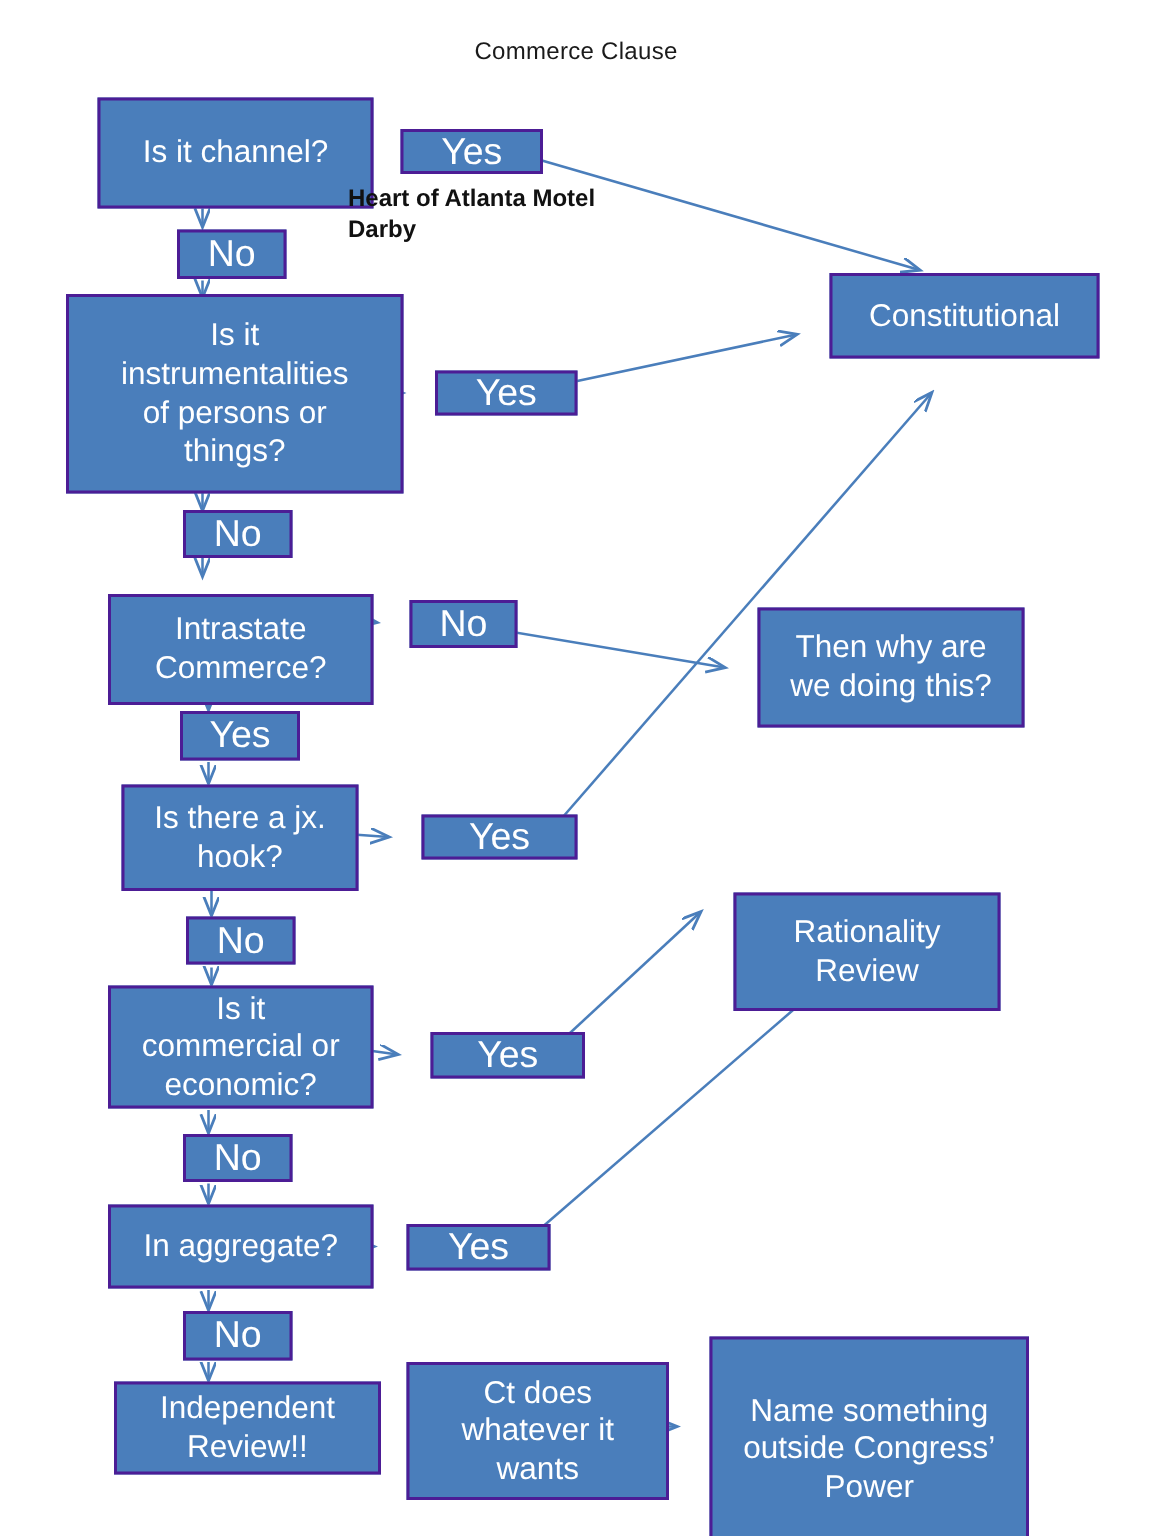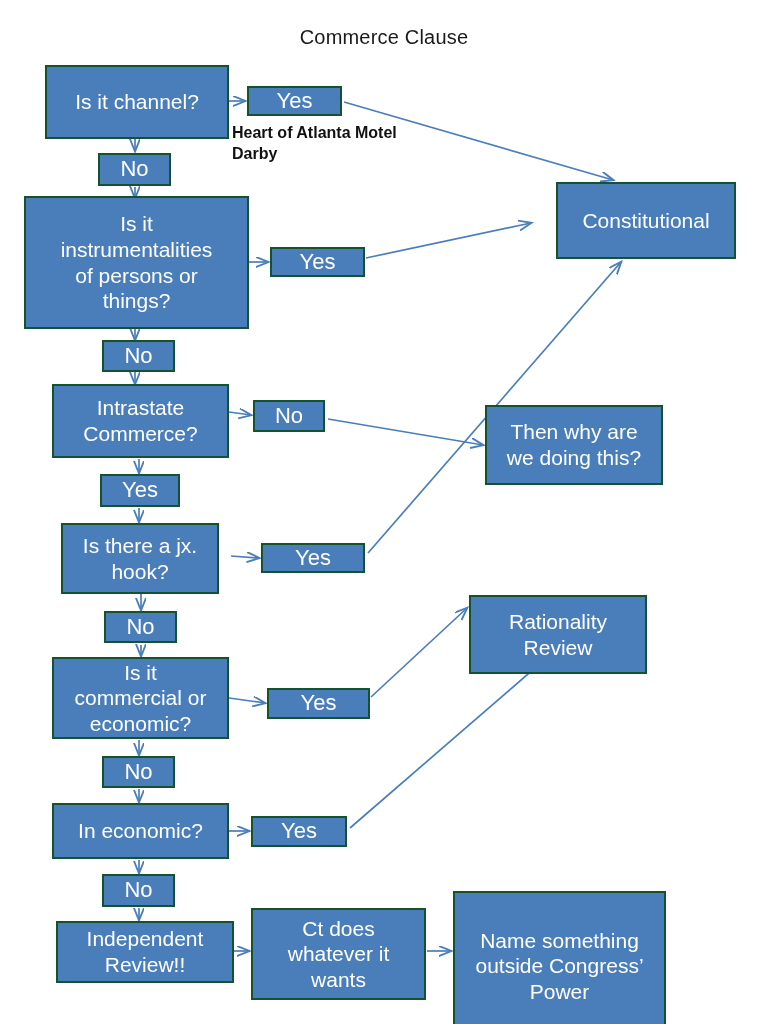--- a/index.html
+++ b/index.html
@@ -22,40 +22,41 @@
     width: 768px;
     height: 1024px;
     pointer-events: none;
   }
   .title {
     position: absolute;
     left: 0;
     top: 26px;
     width: 768px;
     text-align: center;
-    font-size: 20px;
+    font-size: 16px;
     color: #1a1a1a;
     letter-spacing: 0.2px;
   }
   .node {
     position: absolute;
     box-sizing: border-box;
     background: #4a7ebb;
-    border: 2px solid #14532d;
+    border: 2px solid #4c1d95;
     color: #ffffff;
     display: flex;
     align-items: center;
     justify-content: center;
     text-align: center;
     line-height: 1.22;
     padding: 2px 4px;
     white-space: pre-line;
+    margin-left: 20px;
   }
   .node.big    { font-size: 21px; }
-  .node.label  { font-size: 22px; text-align: right; }
+  .node.label  { font-size: 25px; text-align: right; }
   .annot {
     position: absolute;
     color: #111111;
     font-size: 16px;
     font-weight: bold;
     line-height: 1.32;
     white-space: pre-line;
     font-family: "Liberation Sans", sans-serif;
   }
 </style>
@@ -140,21 +141,21 @@
   <div class="node big" style="left:24px; top:196px; width:225px; height:133px;">Is it
 instrumentalities
 of persons or
 things?</div>
 
   <div class="node label" style="left:270px; top:247px; width:95px; height:30px;">Yes</div>
 
 
   <div class="node label" style="left:102px; top:340px; width:73px; height:32px;">No</div>
 
-  <div class="node big" style="left:52px; top:384px; width:177px; height:74px;">Intrastate
+  <div class="node big" style="left:52px; top:396px; width:177px; height:74px;">Intrastate
 Commerce?</div>
 
   <div class="node label" style="left:253px; top:400px; width:72px; height:32px;">No</div>
 
   <div class="node label" style="left:100px; top:474px; width:80px; height:33px;">Yes</div>
 
   <div class="node big" style="left:61px; top:523px; width:158px; height:71px;">Is there a jx.
 hook?</div>
 
   <div class="node label" style="left:261px; top:543px; width:104px; height:30px;">Yes</div>
@@ -162,30 +163,30 @@
   <div class="node label" style="left:104px; top:611px; width:73px; height:32px;">No</div>
 
   <div class="node big" style="left:52px; top:657px; width:177px; height:82px;">Is it
 commercial or
 economic?</div>
 
   <div class="node label" style="left:267px; top:688px; width:103px; height:31px;">Yes</div>
 
   <div class="node label" style="left:102px; top:756px; width:73px; height:32px;">No</div>
 
-  <div class="node big" style="left:52px; top:803px; width:177px; height:56px;">In economic?</div>
+  <div class="node big" style="left:52px; top:803px; width:177px; height:56px;">In aggregate?</div>
 
   <div class="node label" style="left:251px; top:816px; width:96px; height:31px;">Yes</div>
 
   <div class="node label" style="left:102px; top:874px; width:73px; height:33px;">No</div>
 
   <div class="node big" style="left:56px; top:921px; width:178px; height:62px;">Independent
 Review!!</div>
 
-  <div class="node big" style="left:556px; top:182px; width:180px; height:77px;">Constitutional</div>
+  <div class="node big" style="left:533px; top:182px; width:180px; height:57px;">Constitutional</div>
 
   <div class="node big" style="left:485px; top:405px; width:178px; height:80px;">Then why are
 we doing this?</div>
 
   <div class="node big" style="left:469px; top:595px; width:178px; height:79px;">Rationality
 Review</div>
 
   <div class="node big" style="left:251px; top:908px; width:175px; height:92px;">Ct does
 whatever it
 wants</div>

